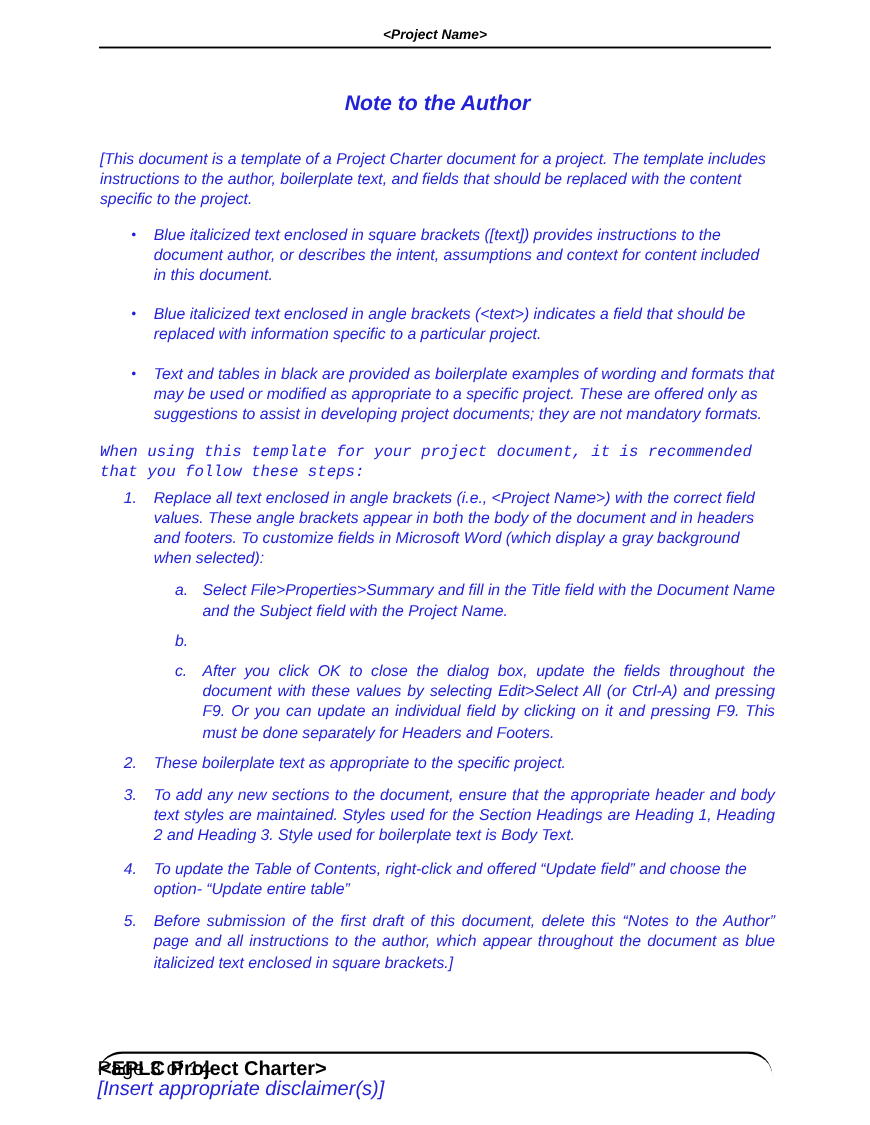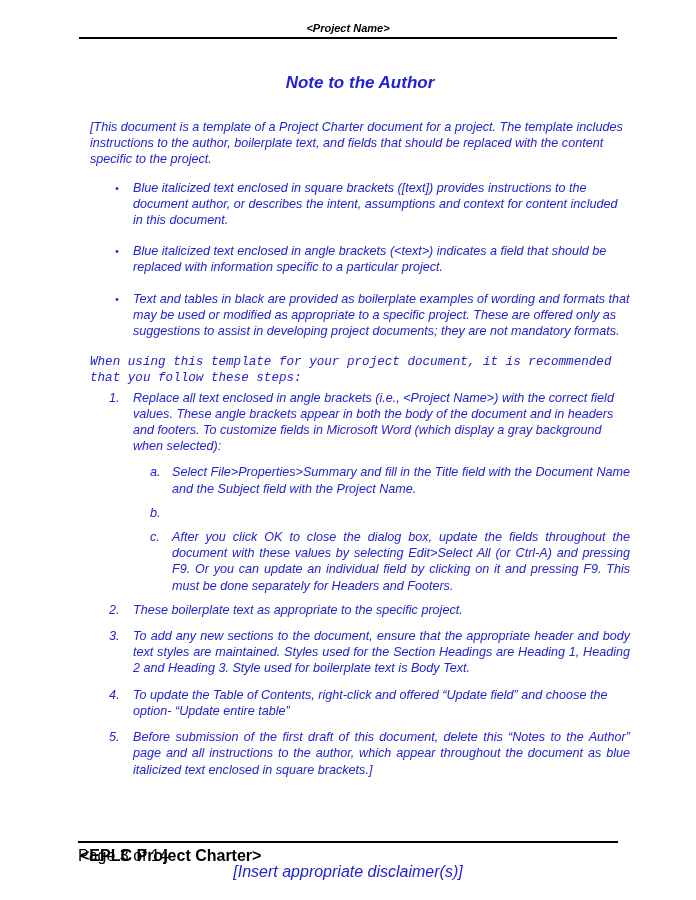--- a/index.html
+++ b/index.html
@@ -1,15 +1,15 @@
 <!DOCTYPE html>
 <html><head>
 <meta charset="utf-8">
 <style>
-  * { margin: 0; padding: 0; box-sizing: border-box; }
+  * { margin: 0; padding: 0; box-sizing: border-box; border-radius: 30px; }
   html, body { background: #ffffff; }
   .page {
     position: relative;
     width: 696px;
     height: 900px;
     background: #ffffff;
     font-family: "Liberation Sans", sans-serif;
     overflow: hidden;
   }
   
@@ -35,21 +35,20 @@
   
   .content {
     position: absolute;
     left: 80px;
     top: 42px;
     width: 540px;
     color: #2222d6;
     font-style: italic;
     font-size: 12.6px;
     line-height: 16.2px;
-    margin-left: 10px;
   }
   .doc-title {
     margin-top: 31px;
     text-align: center;
     font-size: 17px;
     font-weight: bold;
     line-height: 20px;
   }
   .intro { margin-top: 26px; }
   .bullet-list { margin-top: 12px; }
@@ -99,21 +98,21 @@
   }
   .footer-page-info {
     position: absolute;
     left: 0;
     right: 0;
     top: 0;
     text-align: left;
   }
   .footer-disclaimer {
     margin-top: 2px;
-    text-align: center;
+    text-align: left;
     color: #2222d6;
     font-style: italic;
   }
 </style>
 </head>
 <body>
 
 <div class="page">
 
   <div class="running-header">

